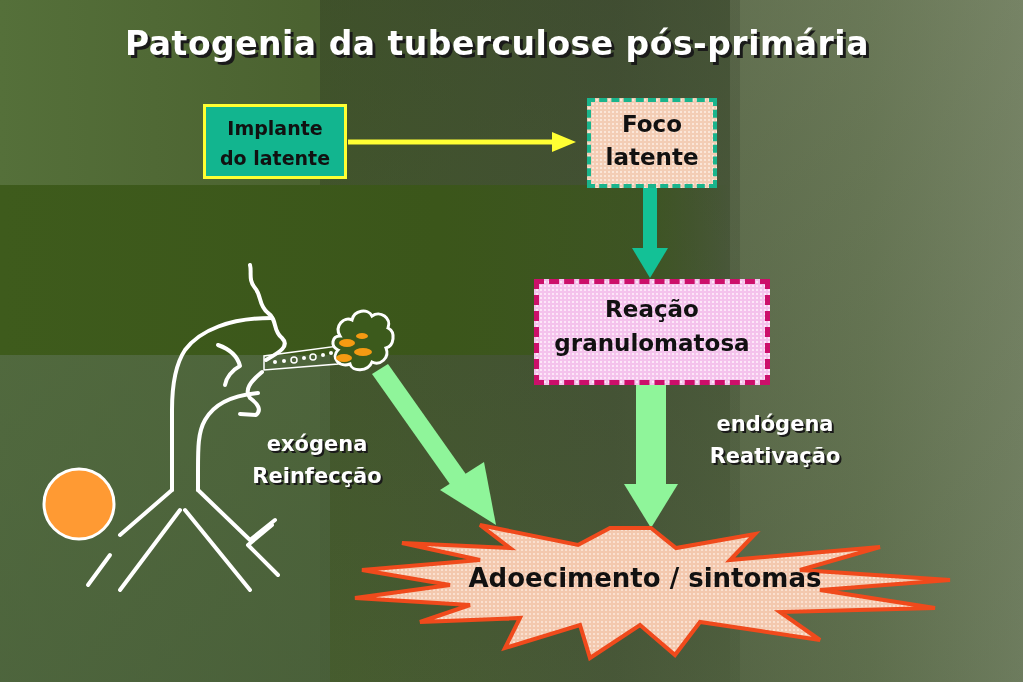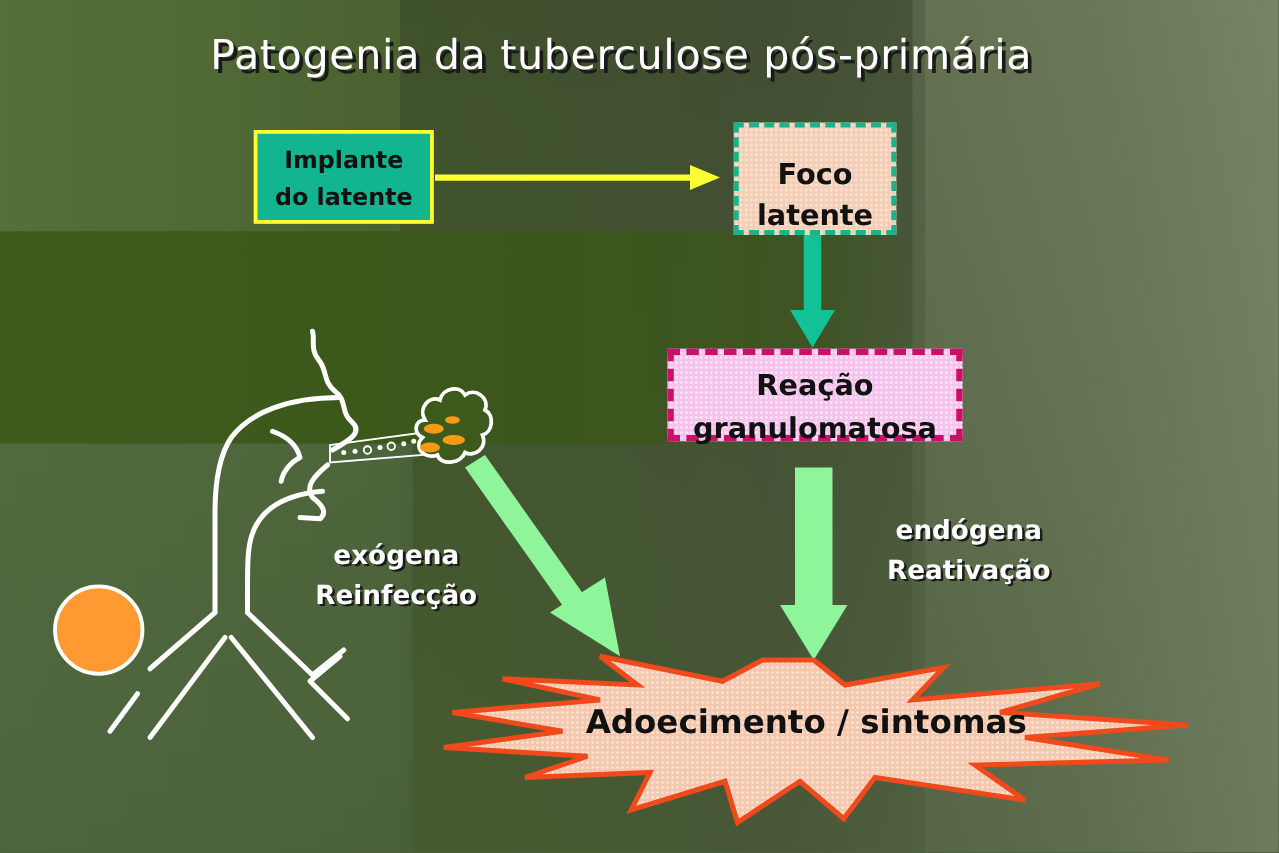--- a/index.html
+++ b/index.html
@@ -15,39 +15,39 @@
     background: linear-gradient(90deg, #3e5b1c 0%, #3b561a 60%, rgba(60,85,30,0.7) 90%, rgba(60,85,30,0) 100%); }
   .bg-c { position:absolute; left:320px; top:0; width:420px; height:682px;
     background: linear-gradient(180deg, rgba(40,50,30,0.35), rgba(40,60,30,0.15)); }
   .bg-d { position:absolute; left:730px; top:0; width:293px; height:682px;
     background: linear-gradient(180deg, rgba(140,150,120,0.25), rgba(90,110,80,0.1)); }
   .bg-e { position:absolute; left:0; top:355px; width:330px; height:327px;
     background: linear-gradient(180deg, #4f6640, #4a603e); opacity:0.7; }
 
   .title {
     position:absolute; left:0; top:24px; width:994px; text-align:center;
-    color:#ffffff; font-size:33px; font-weight:normal; letter-spacing:0.5px;
+    color:#ffffff; font-size:33px; font-weight:bold; letter-spacing:0.5px;
     text-shadow: 3px 3px 0 #1a1a1a;
   }
   .box { position:absolute; text-align:center; color:#111; font-weight:bold; box-sizing:border-box; }
   .box-implante {
     left:203px; top:104px; width:144px; height:75px;
     background:#12b58f; border:3px solid #ffff33;
     font-size:19px; line-height:30px; padding-top:6px;
   }
   .box-foco {
     left:587px; top:98px; width:130px; height:90px;
     background-color:#f3cdb5;
     background-image: radial-gradient(#fbe6d8 1px, transparent 1.2px);
     background-size:4px 4px;
     border:4px dashed #1ab48c;
-    font-size:23px; line-height:33px; padding-top:22px;
+    font-size:23px; line-height:33px; padding-top:6px;
   }
   .box-reacao {
-    left:534px; top:279px; width:236px; height:74px;
+    left:534px; top:279px; width:236px; height:106px;
     background-color:#f4c2ec;
     background-image: radial-gradient(#fde6f8 1px, transparent 1.2px);
     background-size:4px 4px;
     border:5px dashed #cc0f6a;
     font-size:23px; line-height:34px; padding-top:8px;
   }
   .label {
     position:absolute; color:#ffffff; font-weight:bold; text-align:center;
     text-shadow: 2px 2px 0 #1a1a1a; font-size:21px; line-height:32px;
   }

